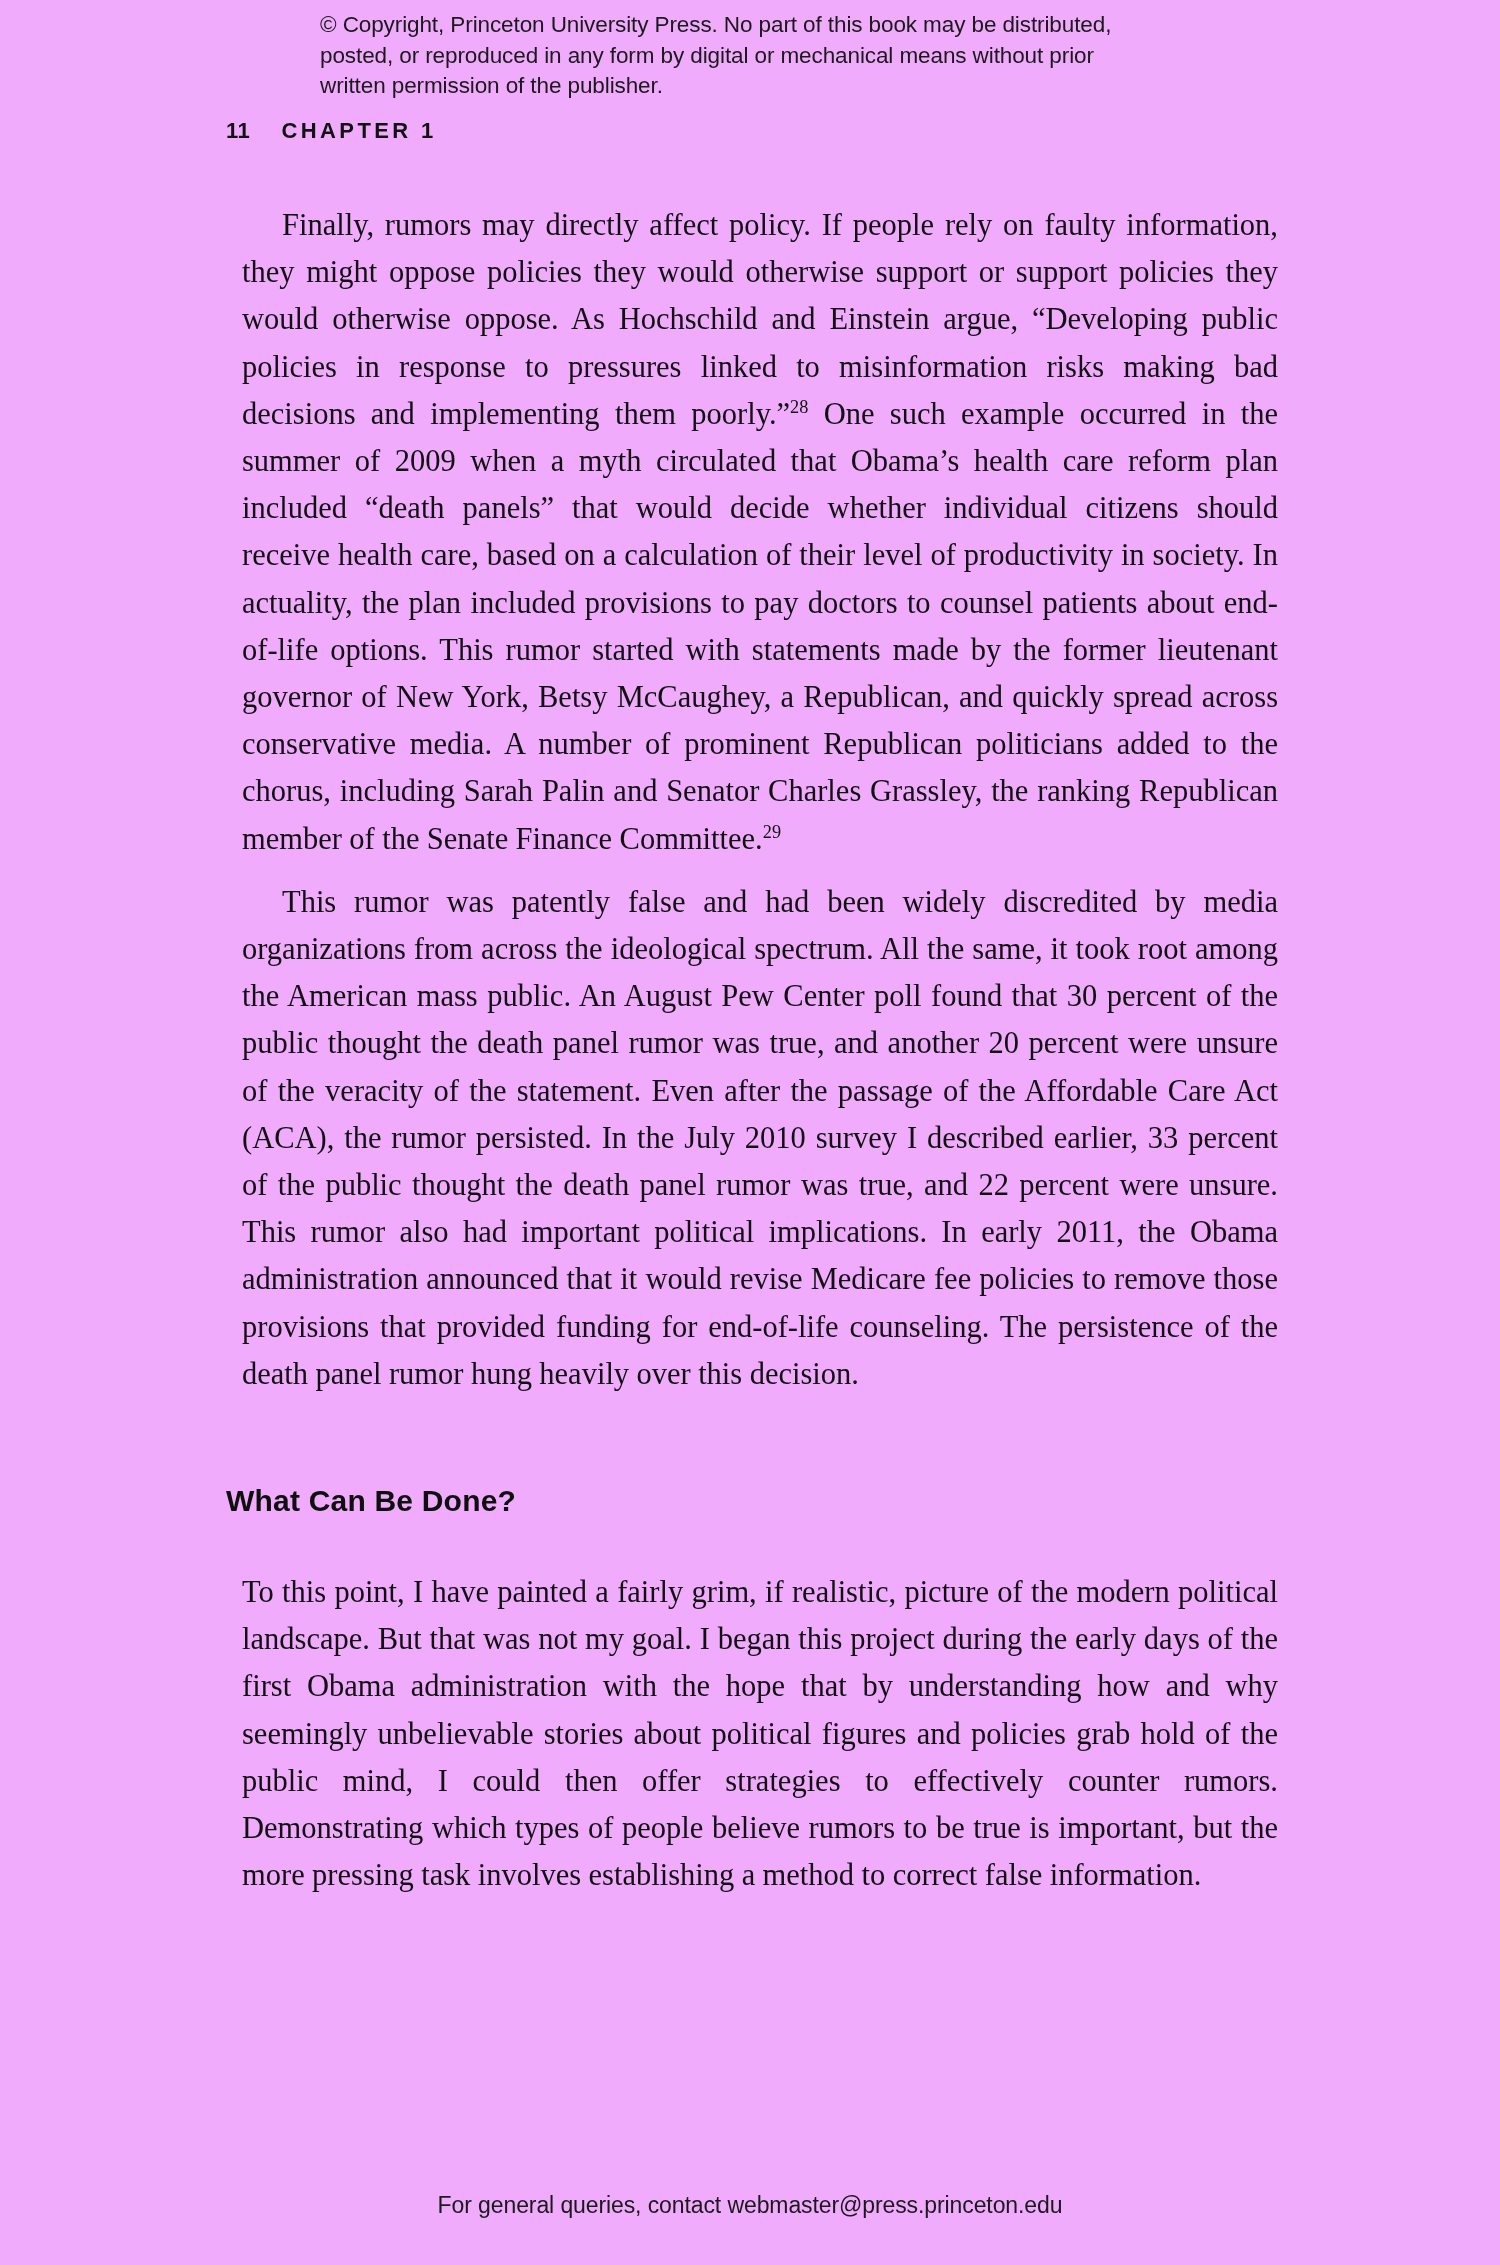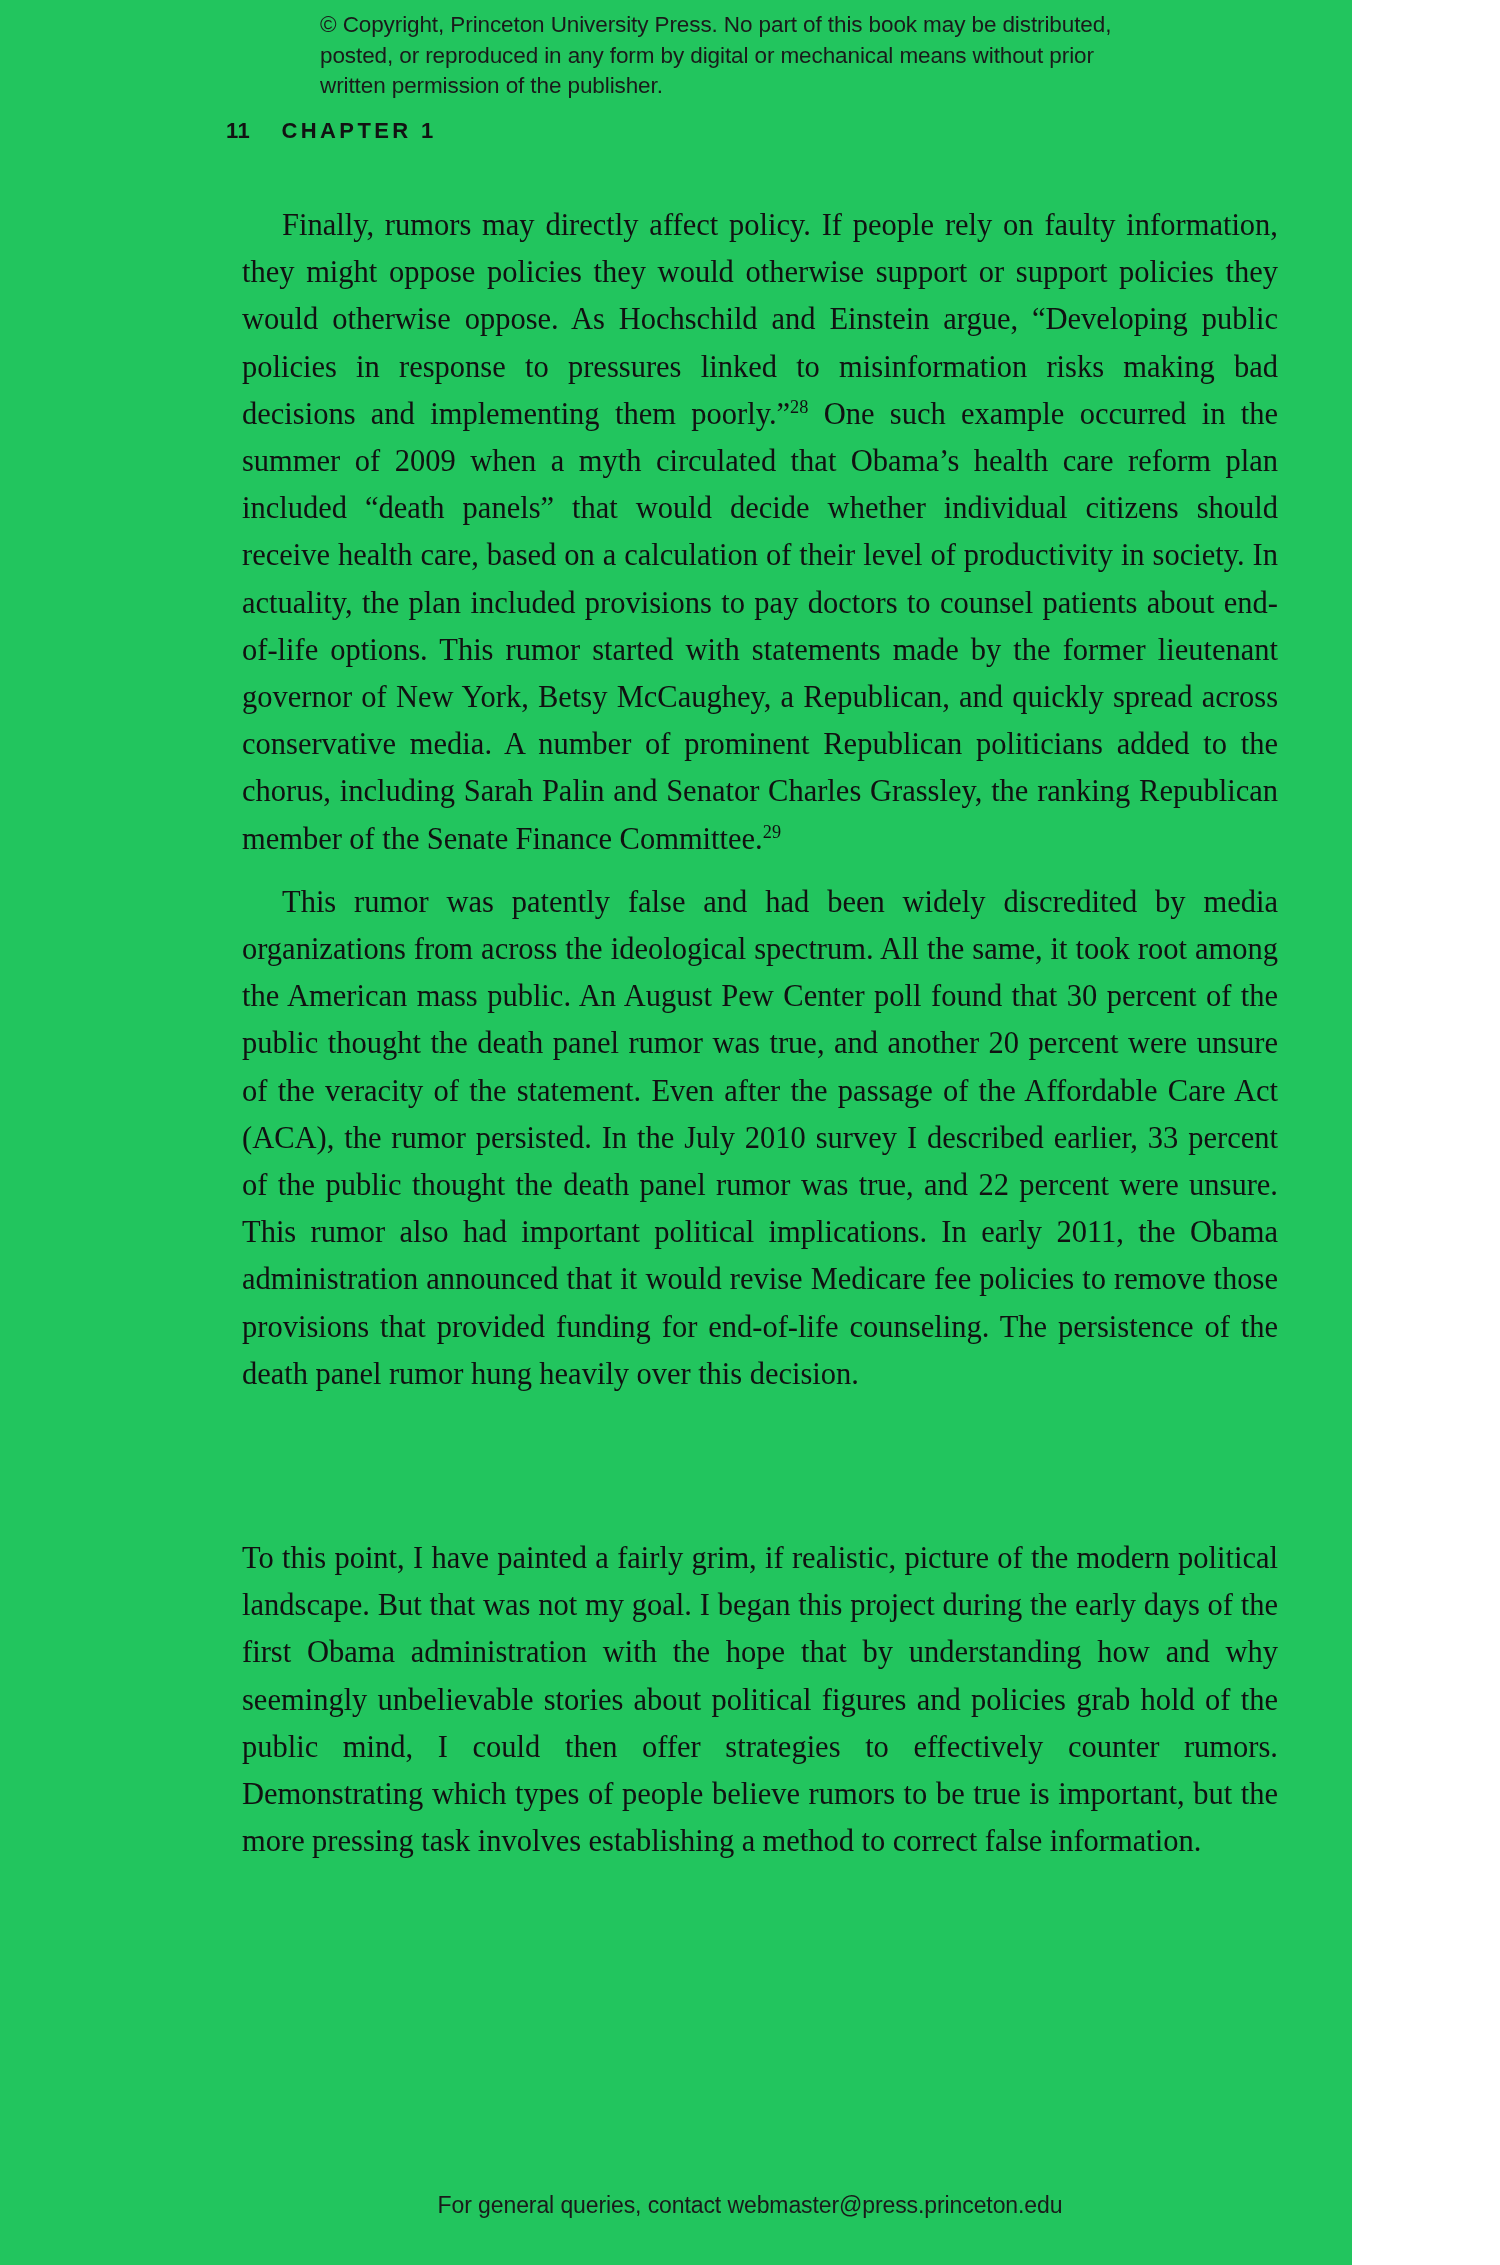--- a/index.html
+++ b/index.html
@@ -2,23 +2,23 @@
 <html><head>
 <meta charset="utf-8">
 <style>
   html, body {
     margin: 0;
     padding: 0;
     background: #ffffff;
   }
   .page {
     position: relative;
-    width: 1352px;
+    width: 1500px;
     height: 2265px;
-    background: #22c55e;
+    background: #f0abfc;
     overflow: hidden;
     font-family: "Liberation Serif", "DejaVu Serif", serif;
   }
 
   
   .copyright {
     position: absolute;
     left: 320px;
     top: 10px;
     width: 840px;
@@ -119,20 +119,21 @@
   <div class="column">
 
     <p class="body indent">
       <span>Finally, rumors may directly affect policy. If people rely on faulty information, they might oppose policies they would otherwise support or support policies they would otherwise oppose. As Hochschild and Einstein argue, “Developing public policies in response to pressures linked to misinformation risks making bad decisions and implementing them poorly.”</span><sup>28</sup><span> One such example occurred in the summer of 2009 when a myth circulated that Obama’s health care reform plan included “death panels” that would decide whether individual citizens should receive health care, based on a calculation of their level of productivity in society. In actuality, the plan included provisions to pay doctors to counsel patients about end-of-life options. This rumor started with statements made by the former lieutenant governor of New York, Betsy McCaughey, a Republican, and quickly spread across conservative media. A number of prominent Republican politicians added to the chorus, including Sarah Palin and Senator Charles Grassley, the ranking Republican member of the Senate Finance Committee.</span><sup>29</sup>
     </p>
 
     <p class="body indent">This rumor was patently false and had been widely discredited by media organizations from across the ideological spectrum. All the same, it took root among the American mass public. An August Pew Center poll found that 30 percent of the public thought the death panel rumor was true, and another 20 percent were unsure of the veracity of the statement. Even after the passage of the Affordable Care Act (ACA), the rumor persisted. In the July 2010 survey I described earlier, 33 percent of the public thought the death panel rumor was true, and 22 percent were unsure. This rumor also had important political implications. In early 2011, the Obama administration announced that it would revise Medicare fee policies to remove those provisions that provided funding for end-of-life counseling. The persistence of the death panel rumor hung heavily over this decision.</p>
 
     <div class="gap-before-heading"></div>
 
+    <h2 class="section-heading">What Can Be Done?</h2>
 
     <div class="gap-after-heading"></div>
 
     <p class="body flush">To this point, I have painted a fairly grim, if realistic, picture of the modern political landscape. But that was not my goal. I began this project during the early days of the first Obama administration with the hope that by understanding how and why seemingly unbelievable stories about political figures and policies grab hold of the public mind, I could then offer strategies to effectively counter rumors. Demonstrating which types of people believe rumors to be true is important, but the more pressing task involves establishing a method to correct false information.</p>
 
   </div>
 
   <div class="footer">For general queries, contact webmaster@press.princeton.edu</div>
 
 </div>

